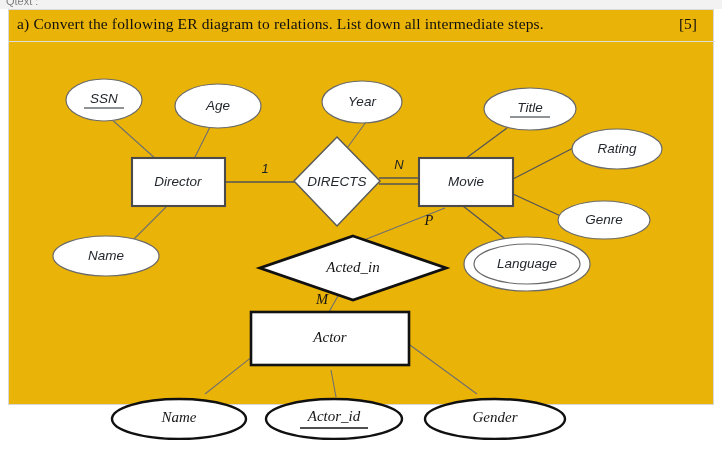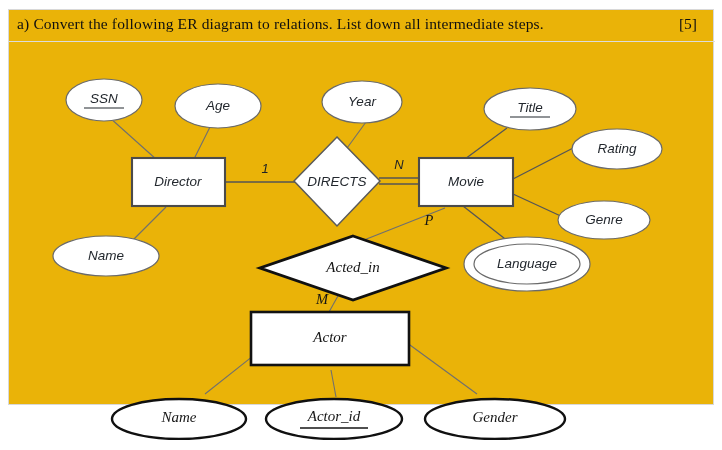--- a/index.html
+++ b/index.html
@@ -133,20 +133,23 @@
     dominant-baseline: middle;
   }
   .pk-underline { stroke: #23282e; stroke-width: 1.2; }
   .pk-underline-dark { stroke: #141414; stroke-width: 1.3; }
 </style>
 </head>
 <body>
 
 <div id="page">
 
+  <div id="top-strip">
+    <span id="top-strip-text">Qtext :</span>
+  </div>
 
   <div id="content-card">
 
     <div id="question-row">
       <span id="question-text">a) Convert the following ER diagram to relations. List down all intermediate steps.</span>
       <span id="question-marks">[5]</span>
     </div>
 
     <div id="hrule"></div>
 

